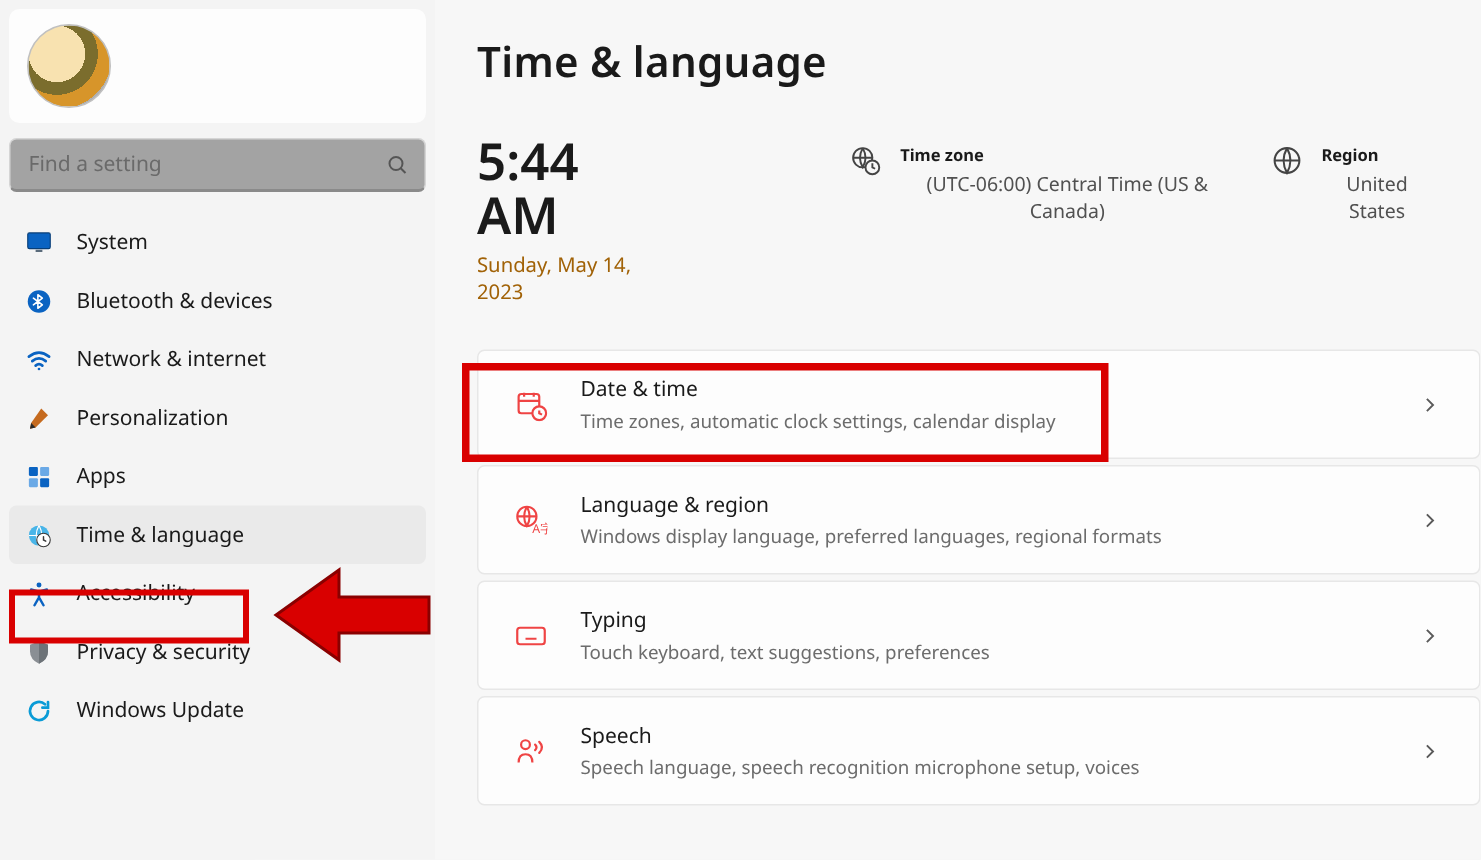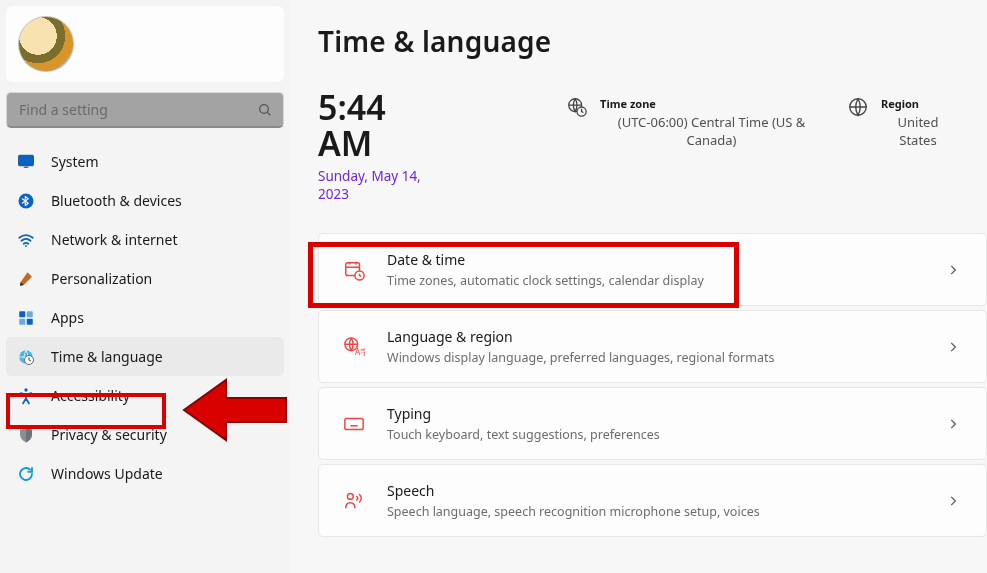--- a/index.html
+++ b/index.html
@@ -18,21 +18,21 @@
   .nav-item { display: flex; align-items: center; gap: 16px; padding: 10px 11px; border-radius: 5px; cursor: pointer; font-size: 14px; color: #1a1a1a; }
   .nav-item.selected { background: #eaeaea; }
   .nav-icon { width: 18px; height: 18px; display: inline-flex; align-items: center; justify-content: center; flex-shrink: 0; }
   .nav-icon svg { width: 18px; height: 18px; }
 
   
   .main { flex: 1; padding: 22px 0 0 28px; background: #f7f7f7; position: relative; overflow: hidden; }
   .page-title { font-size: 28px; font-weight: 600; letter-spacing: 0.2px; margin-bottom: 30px; }
   .header-row { display: flex; align-items: flex-start; gap: 24px; padding-right: 20px; margin-bottom: 30px; }
   .clock-block .time { font-size: 34px; font-weight: 600; line-height: 1.05; }
-  .clock-block .date { font-size: 13.5px; color: #6d28d9; margin-top: 6px; }
+  .clock-block .date { font-size: 13.5px; color: #a16207; margin-top: 6px; }
   .info-block { display: flex; gap: 12px; margin-top: 6px; }
   .info-ic { width: 22px; height: 22px; flex-shrink: 0; color: #444; }
   .info-text .label { font-size: 11px; font-weight: 700; }
   .info-text .value { font-size: 13px; color: #515151; margin-top: 2px; text-align: center; }
   .tz-block { margin-left: 96px; }
 
   .cards { display: flex; flex-direction: column; gap: 4px; padding-right: 0; }
   .card { background: #fdfdfd; border: 1px solid #e7e7e7; border-radius: 5px; padding: 16px 20px 16px 24px; display: flex; align-items: center; gap: 22px; cursor: pointer; }
   .card-icon { width: 22px; height: 22px; flex-shrink: 0; color: #ef4444; display:flex; align-items:center; justify-content:center; }
   .card-icon svg { width: 22px; height: 22px; }

